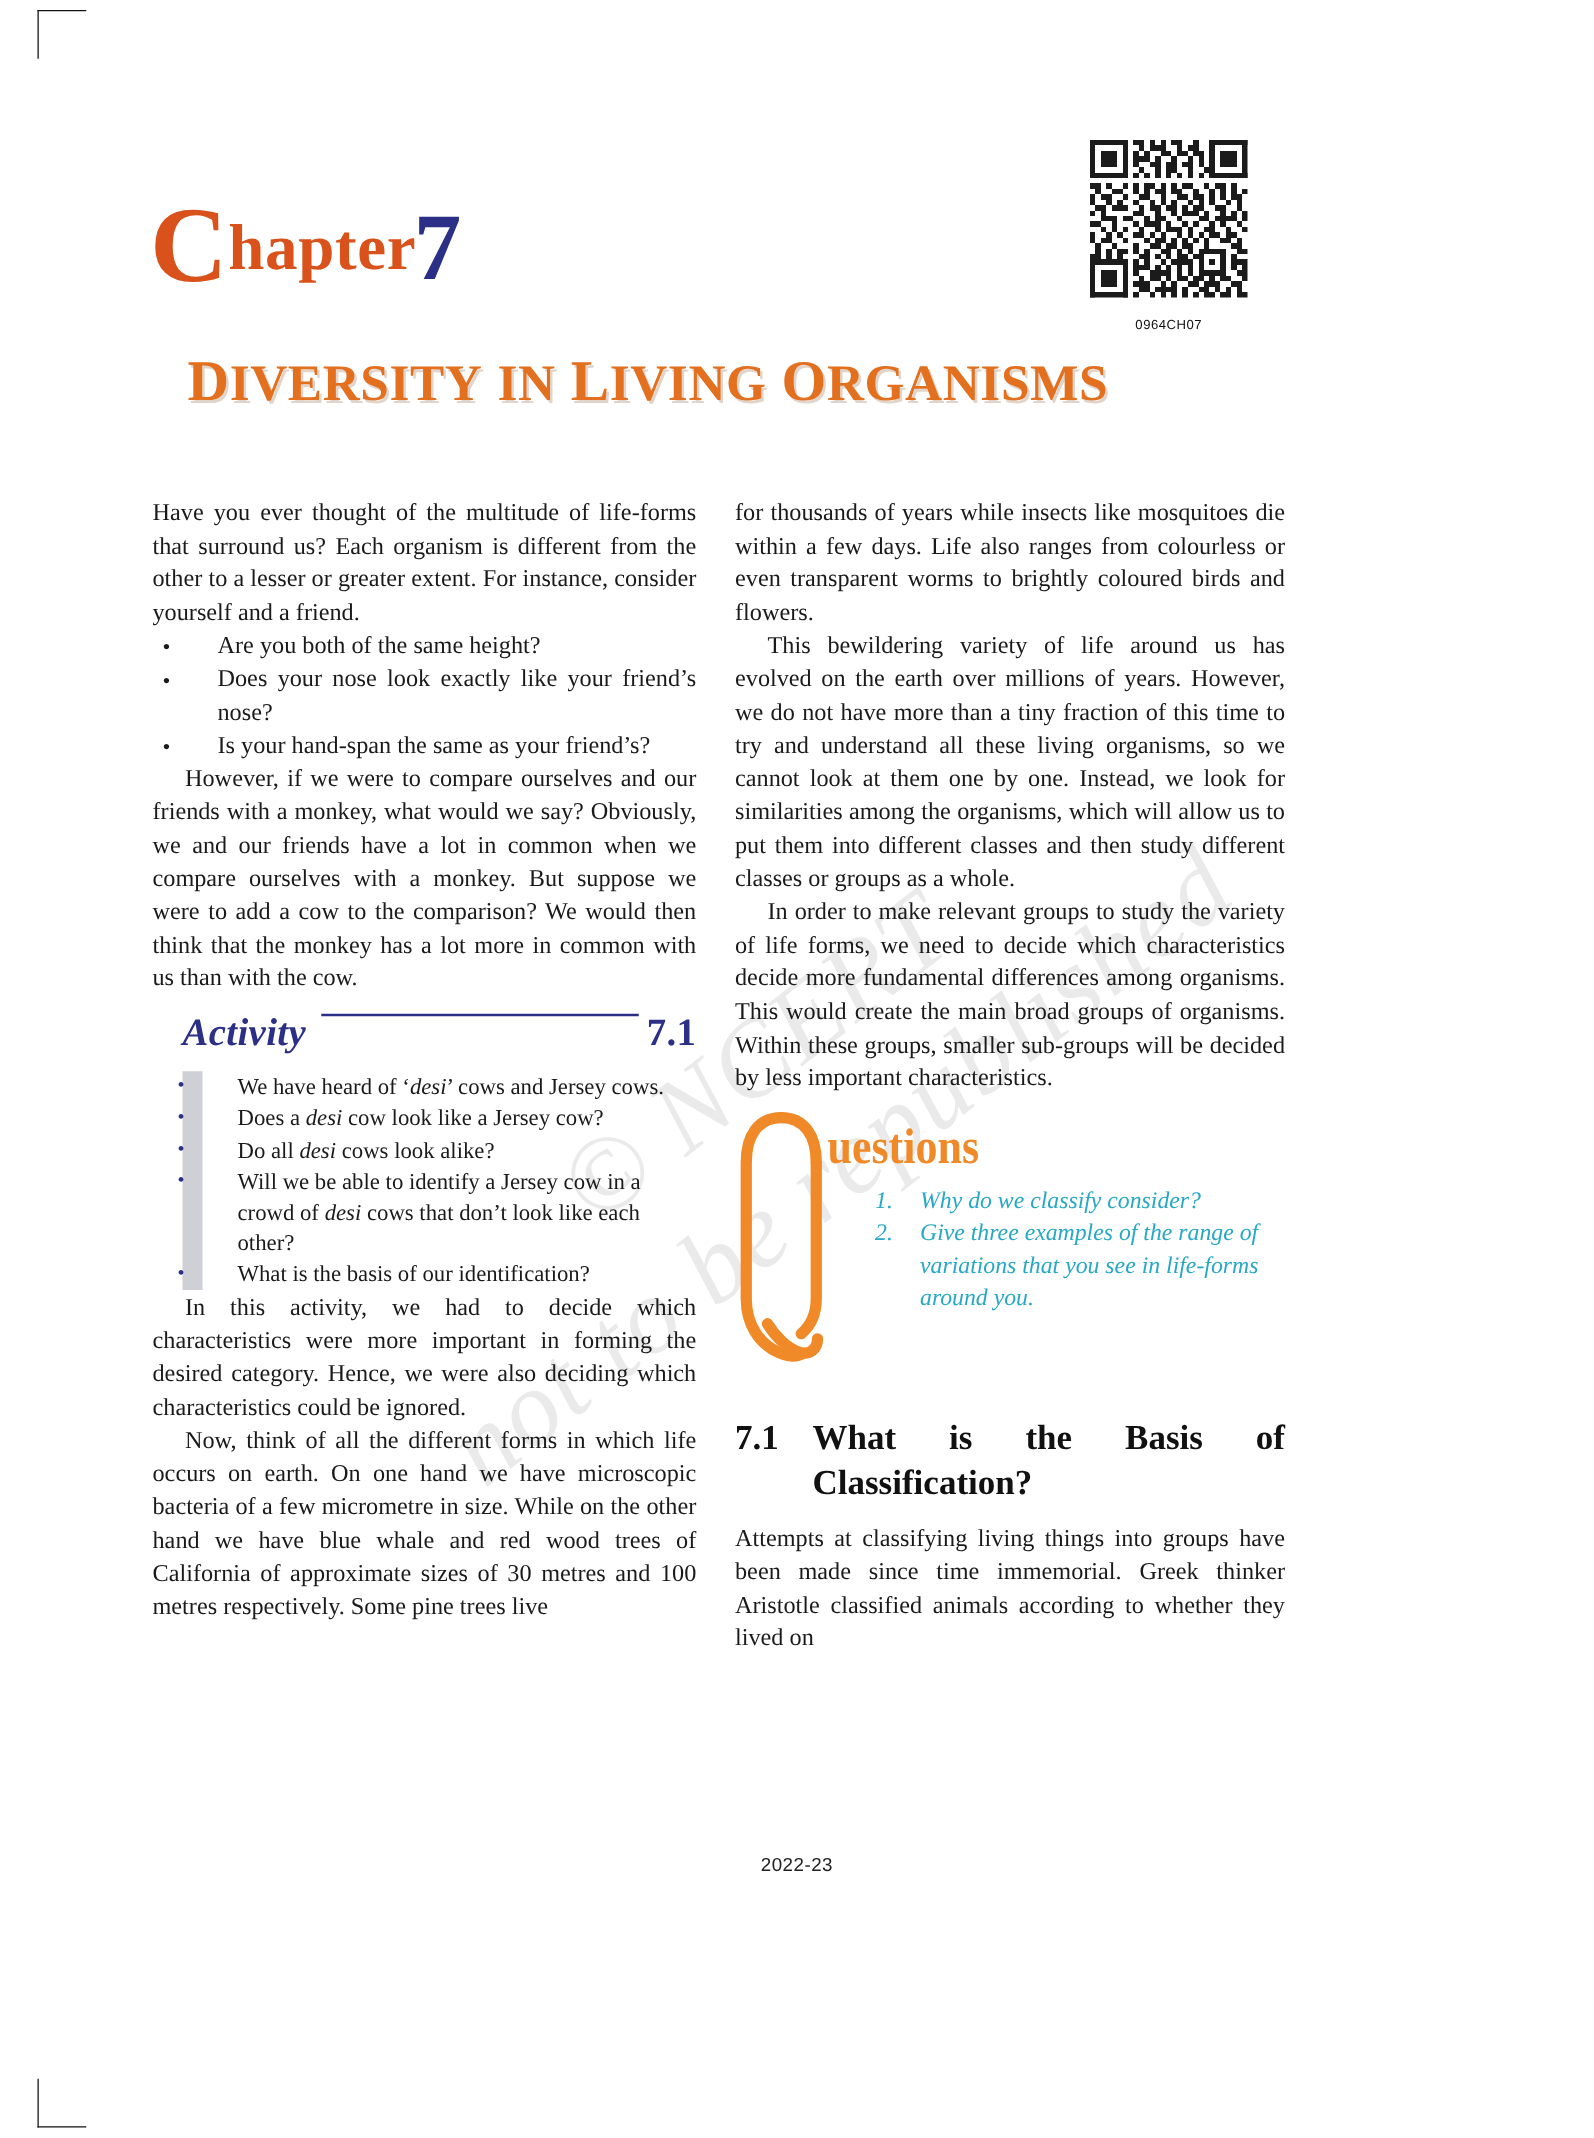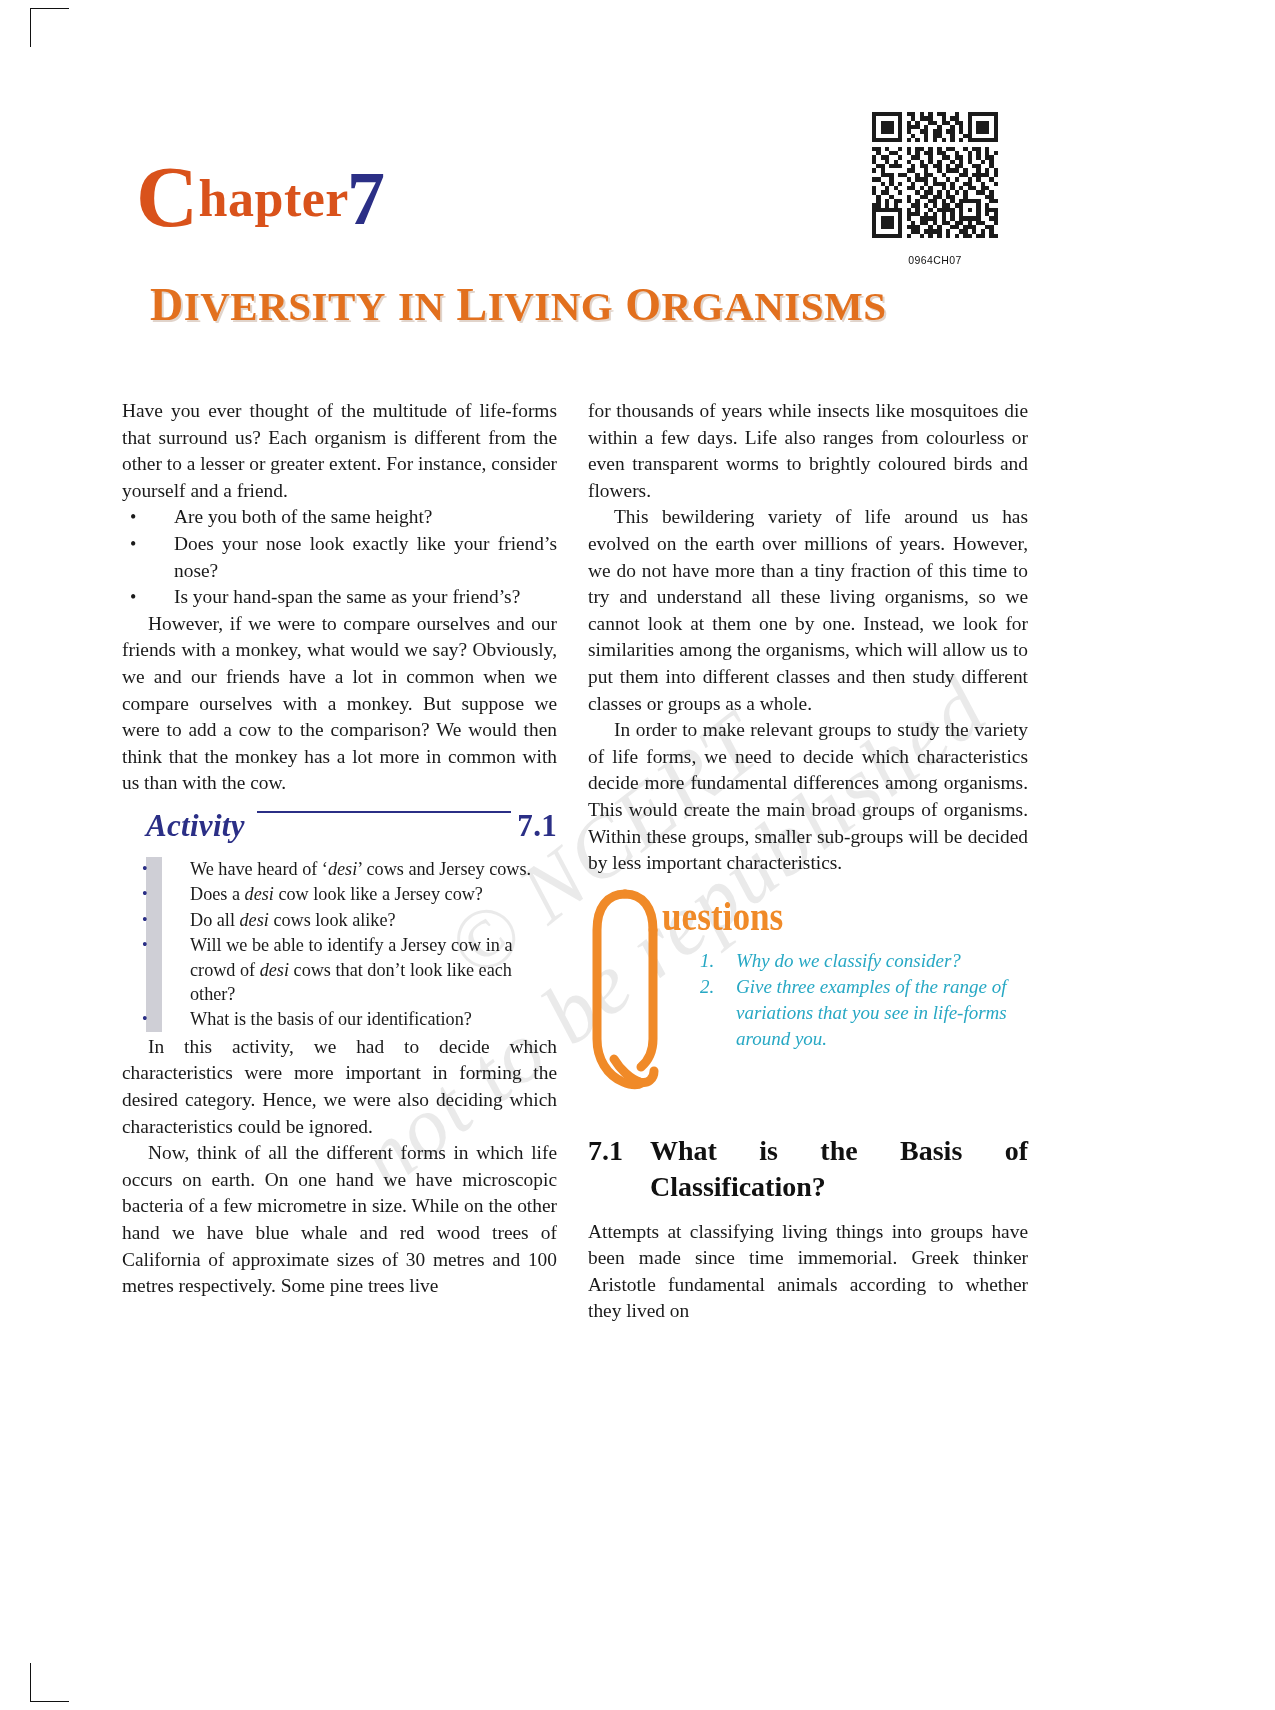--- a/index.html
+++ b/index.html
@@ -79,21 +79,20 @@
     left: 120px;
     top: 155px;
     white-space: nowrap;
   }
   .chapter-word {
     font-family: "Liberation Serif", "DejaVu Serif", serif;
     font-weight: bold;
     color: #d9521b;
     font-size: 52px;
     letter-spacing: 0.5px;
-    margin-left: 16px;
   }
   .chapter-word .dropcap {
     font-size: 86px;
     line-height: 0.8;
     vertical-align: -10px;
   }
   .chapter-num {
     font-family: "Liberation Serif", "DejaVu Serif", serif;
     font-weight: bold;
     color: #2b2f86;
@@ -656,17 +655,18 @@
           <span>Give three examples of the range of variations that you see in life-forms around you.</span>
         </li>
       </ol>
     </div>
 
     <div class="section-head">
       <span class="section-num">7.1</span>
       <span class="section-text">What is the Basis of Classification?</span>
     </div>
 
-    <p>Attempts at classifying living things into groups have been made since time immemorial. Greek thinker Aristotle fundamental animals according to whether they lived on</p>
+    <p>Attempts at classifying living things into groups have been made since time immemorial. Greek thinker Aristotle classified animals according to whether they lived on</p>
   </div>
 
+  <div class="footer">2022-23</div>
 
 </div>
 
 </body></html>

